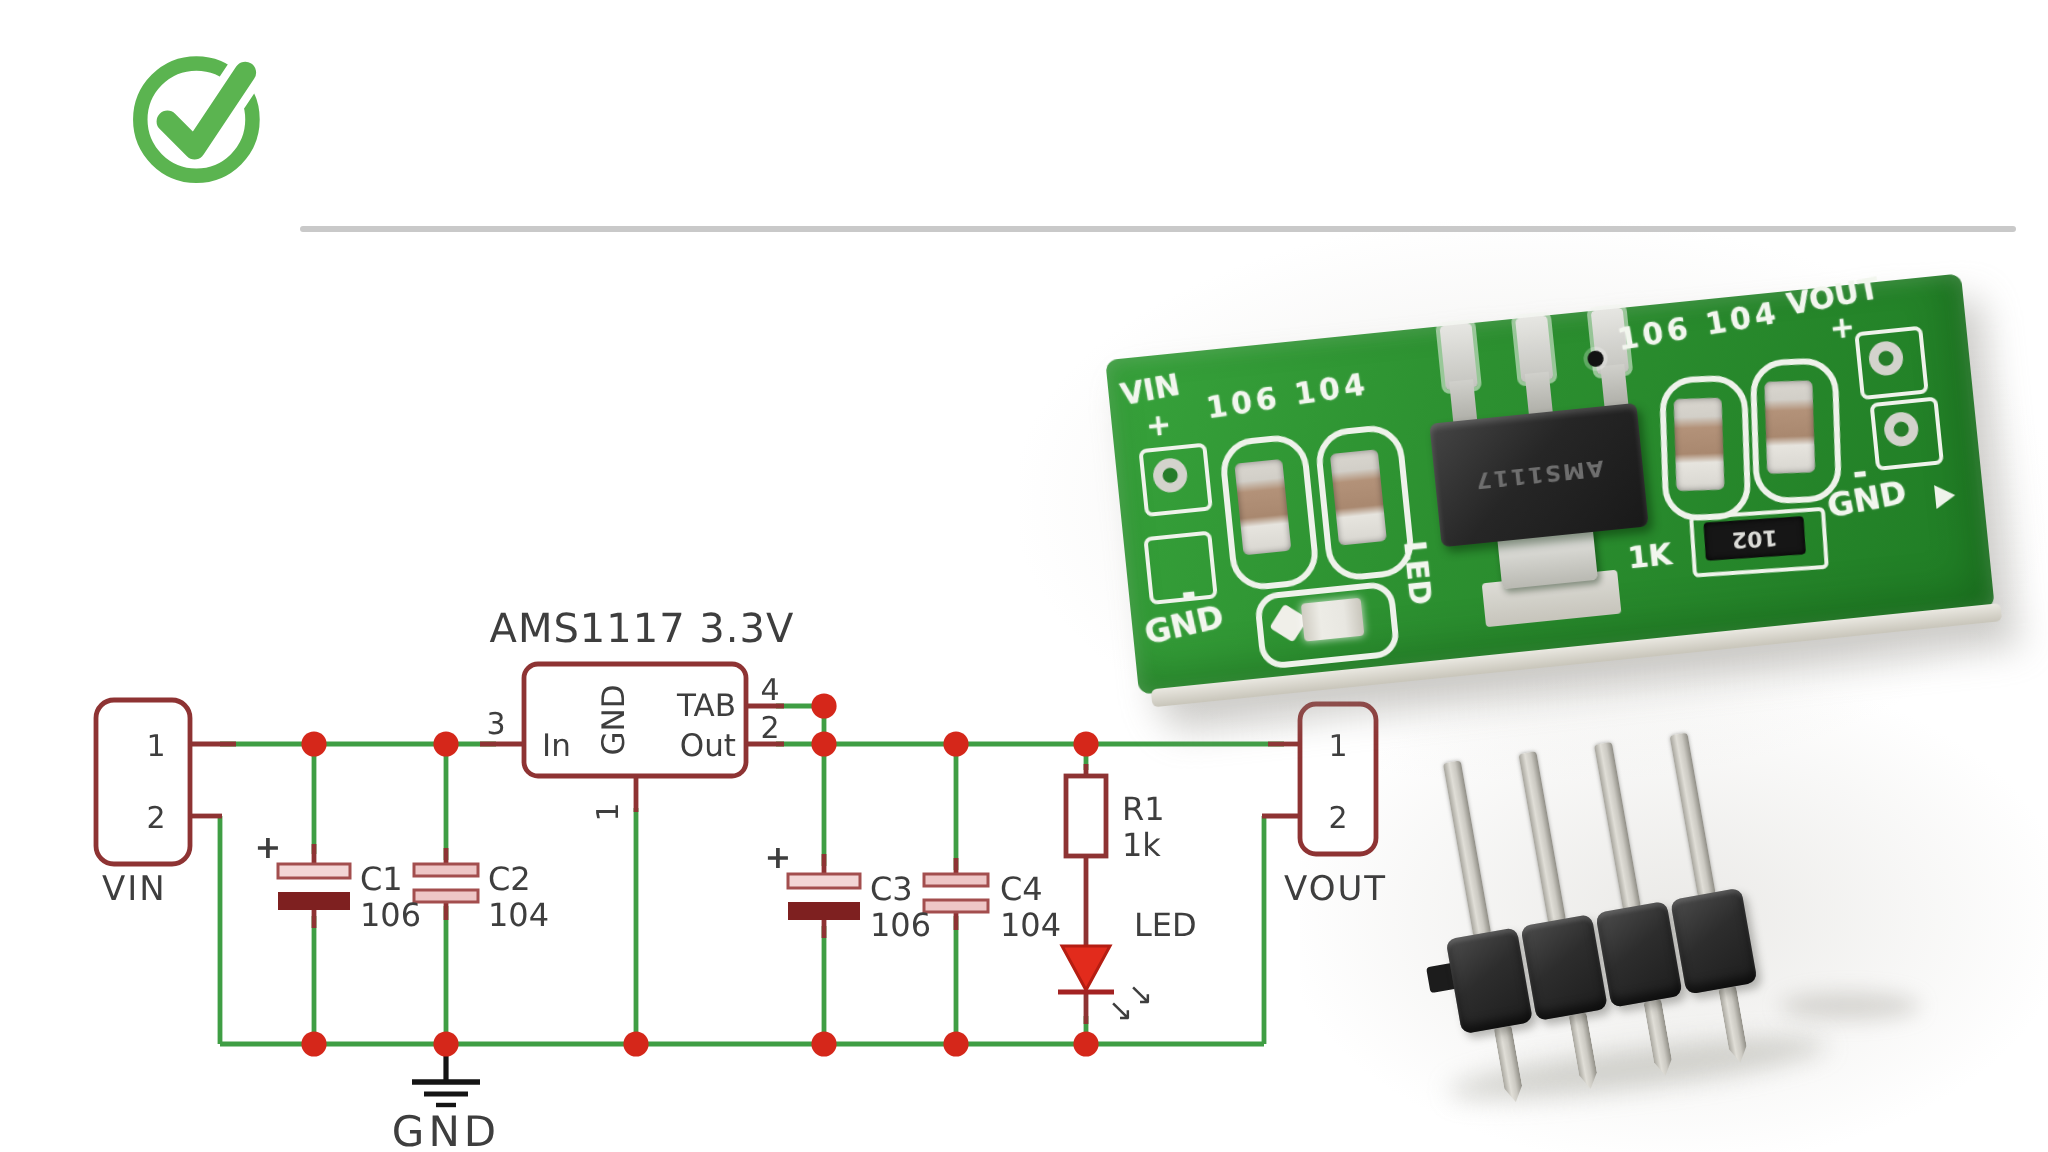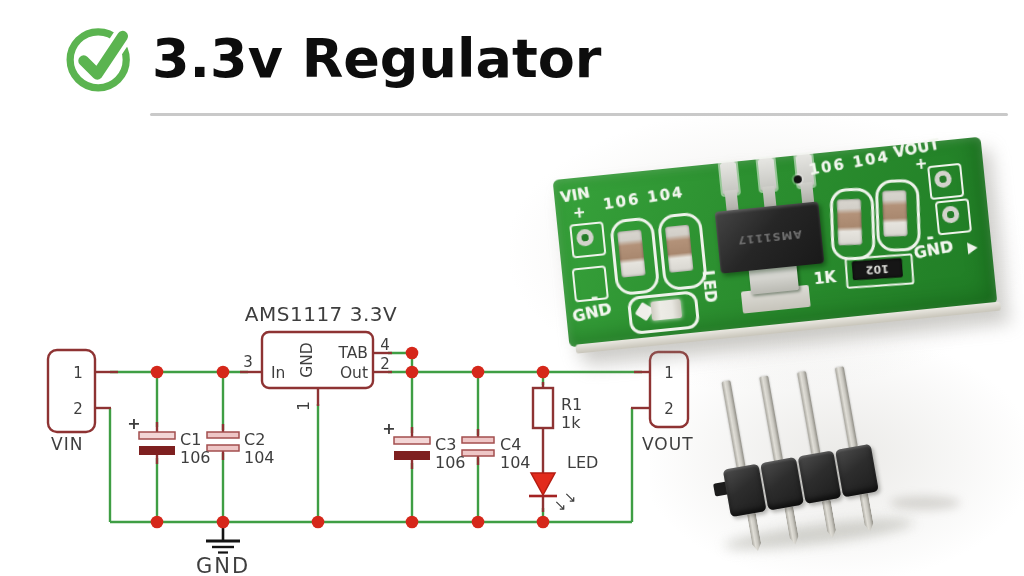--- a/index.html
+++ b/index.html
@@ -107,21 +107,20 @@
 
 <div class="photo-bg1"></div>
 <div class="photo-bg2"></div>
 
 <div class="title-bar">
   <svg class="check-icon" viewBox="0 0 84 84">
     <circle cx="40" cy="44" r="31" fill="none" stroke="#5bb450" stroke-width="8"></circle>
     <path d="M24 45 L39 60 L67 18" fill="none" stroke="#ffffff" stroke-width="21" stroke-linecap="round" stroke-linejoin="round"></path>
     <path d="M24 45 L39 60 L67 18" fill="none" stroke="#5bb450" stroke-width="12" stroke-linecap="round" stroke-linejoin="round"></path>
   </svg>
-  <div class="page-title">3.3v Regulator</div>
 </div>
 <div class="divider"></div>
 
 <svg class="schematic" viewBox="0 0 710 286">
 
   <g>
     <path class="w-green" d="M80 82 H218"></path>
     <path class="w-green" d="M80 118 V232"></path>
     <path class="w-green" d="M80 232 H602"></path>
     <path class="w-green" d="M127 82 V137"></path>

